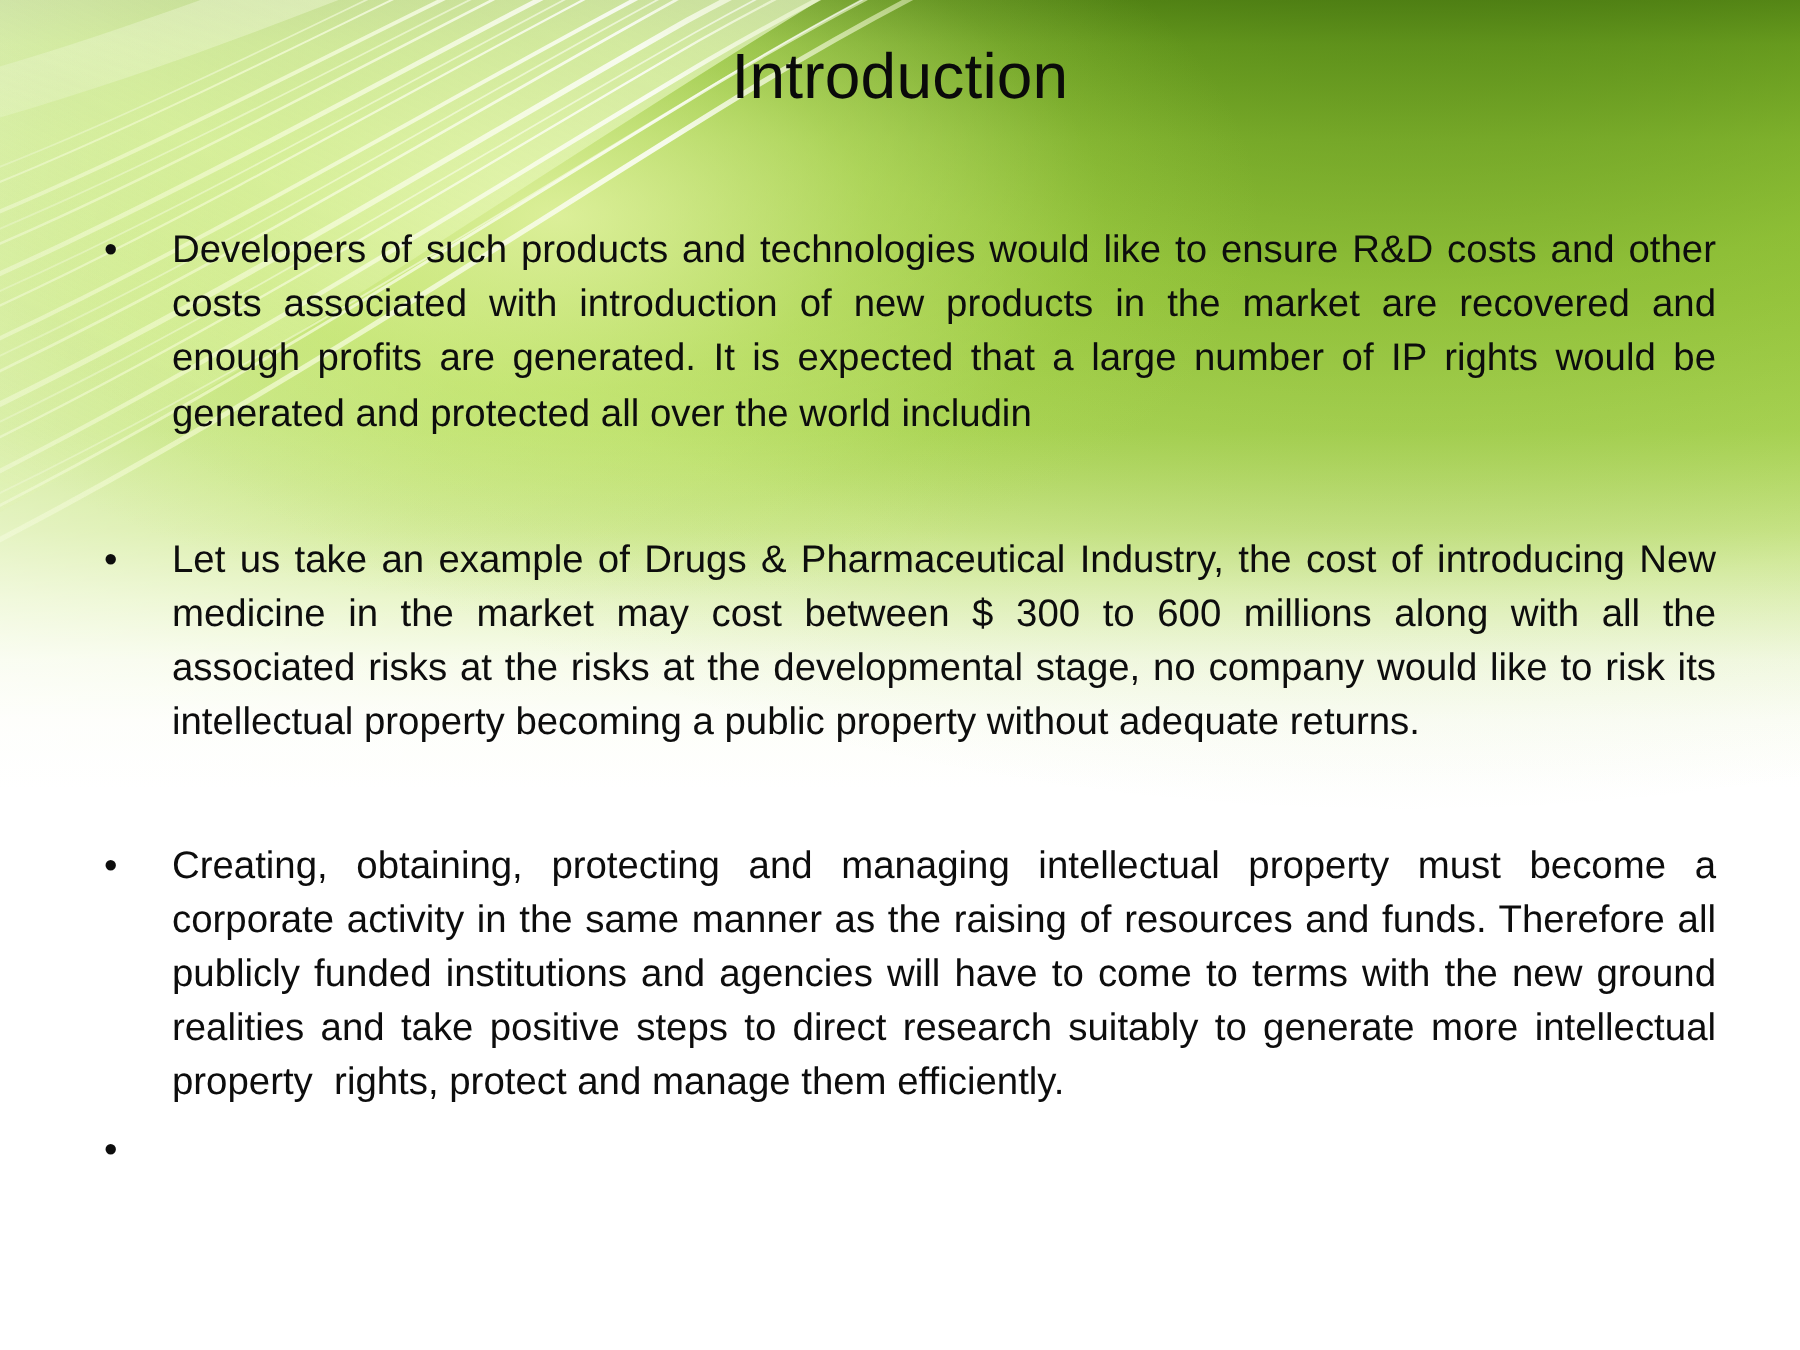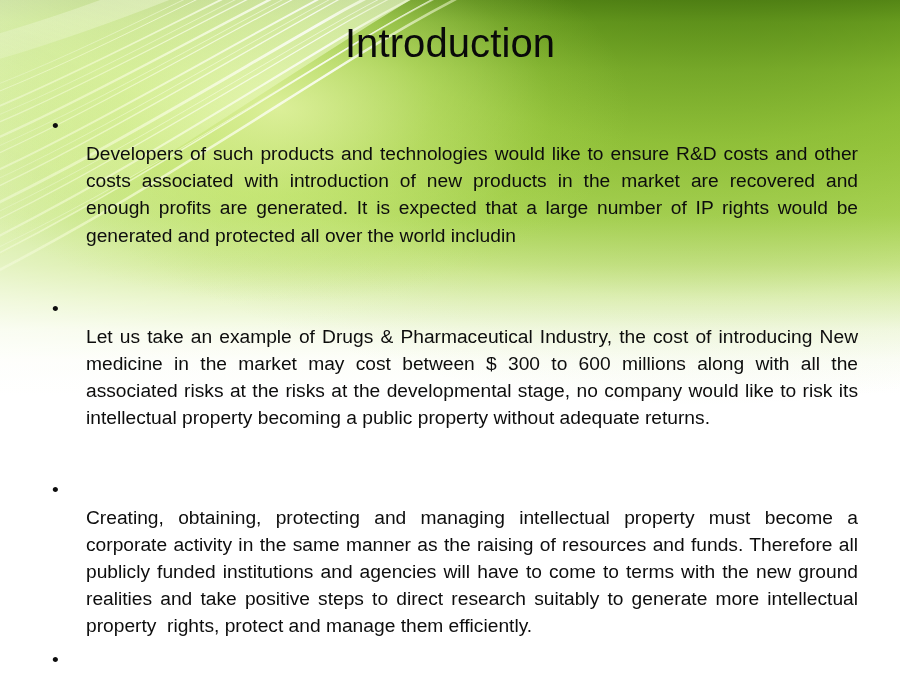--- a/index.html
+++ b/index.html
@@ -94,21 +94,21 @@
     width: 900px;
     height: 675px;
   }
 
   .slide-title {
     position: absolute;
     left: 0;
     top: 22px;
     width: 900px;
     text-align: center;
-    font-size: 40px;
+    font-size: 32px;
     line-height: 1.06;
     font-weight: 400;
     color: #0a0a0a;
     letter-spacing: 0.1px;
   }
 
   .body-block {
     position: absolute;
     left: 44px;
     top: 112px;
@@ -133,21 +133,20 @@
     color: #0d0d0d;
     box-sizing: border-box;
   }
 
   .bullet-text {
     flex: 1 1 auto;
     text-align: justify;
     text-justify: inter-word;
     white-space: pre-wrap;
     hyphens: none;
-    margin-top: 28px;
   }
 
   
   .gap-1 { height: 46px; }
   .gap-2 { height: 44px; }
   .gap-3 { height: 6px; }
 
   .bullet-empty .bullet-text { min-height: 27px; }
 </style>
 </head>

